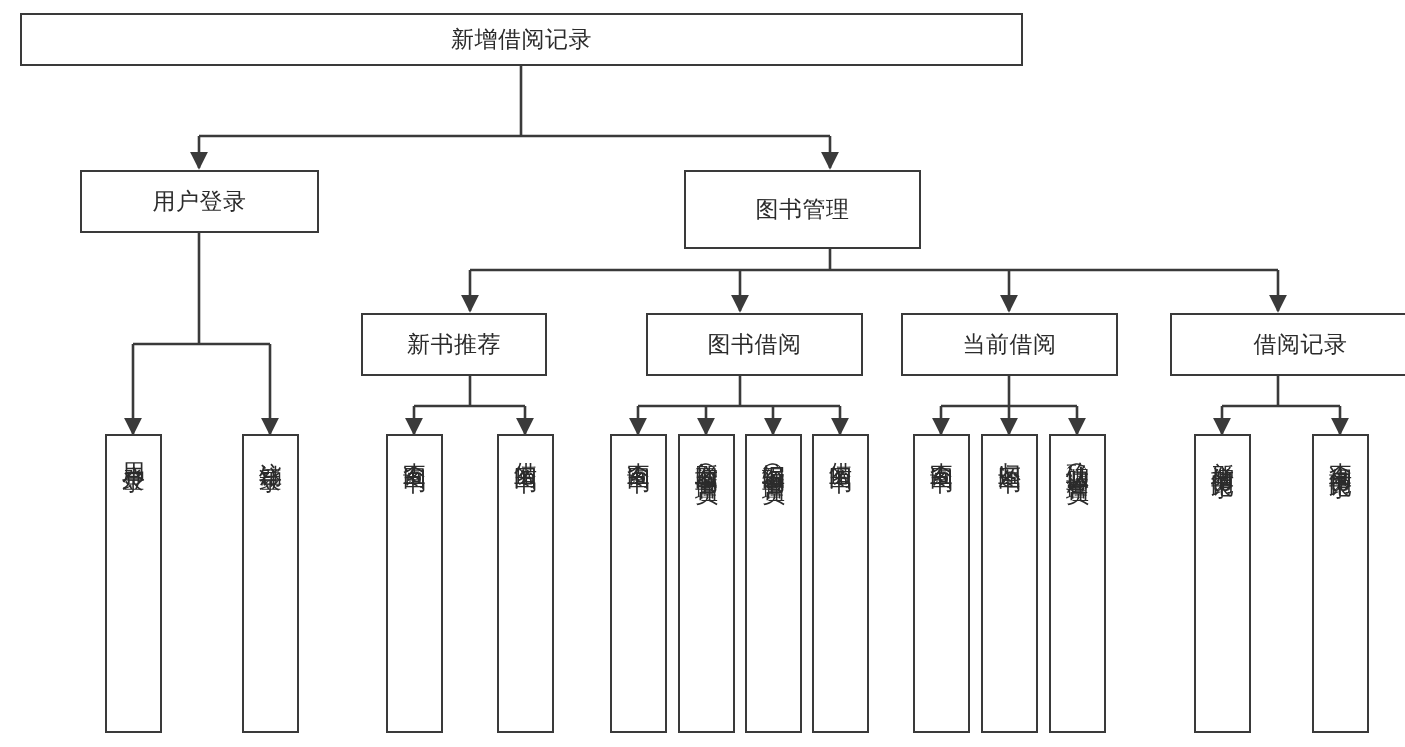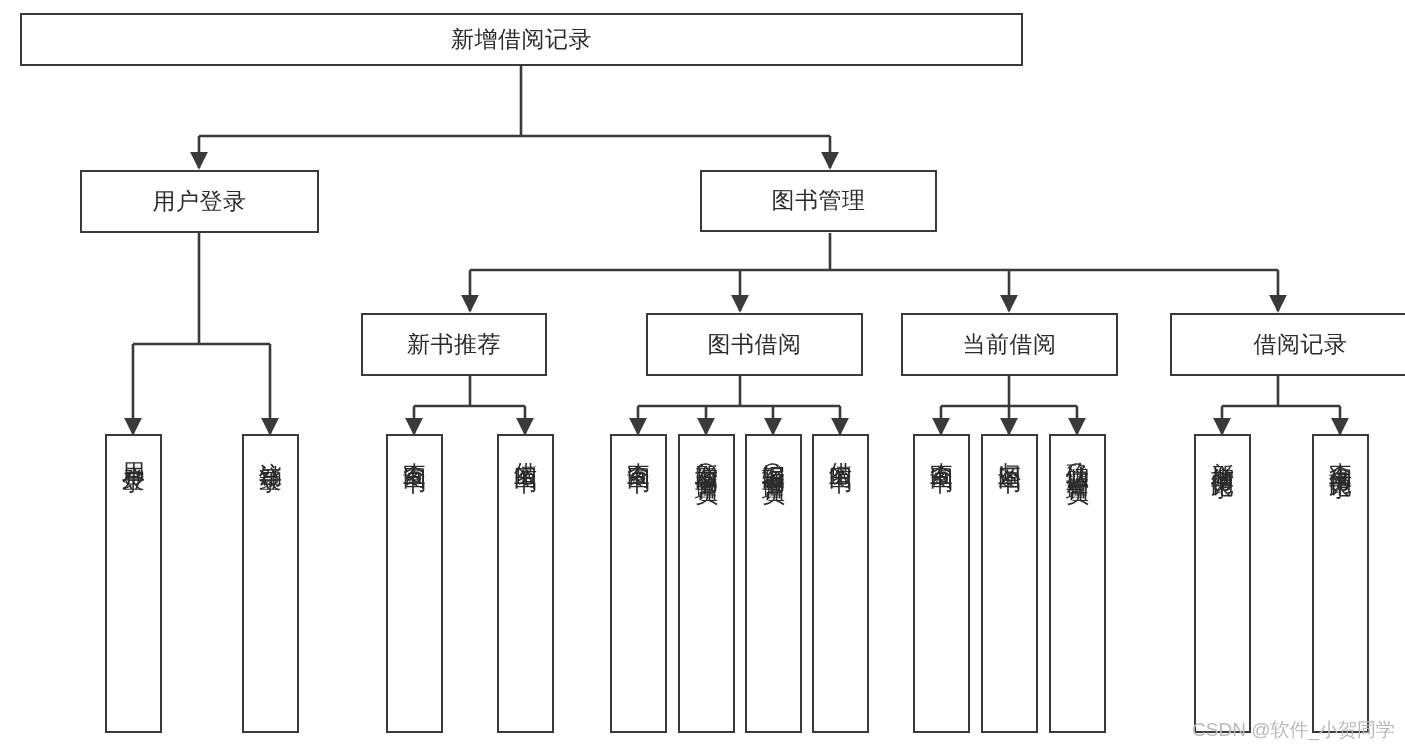--- a/index.html
+++ b/index.html
@@ -123,21 +123,21 @@
     </g>
   </svg>
 
   <div class="node horiz" style="left:20px; top:13px; width:1003px; height:53px;">
     <span class="lbl">新增借阅记录</span>
   </div>
 
   <div class="node horiz" style="left:80px; top:170px; width:239px; height:63px;">
     <span class="lbl">用户登录</span>
   </div>
-  <div class="node horiz" style="left:700px; top:170px; width:237px; height:62px;">
+  <div class="node horiz" style="left:684px; top:170px; width:237px; height:79px;">
     <span class="lbl">图书管理</span>
   </div>
 
   <div class="node horiz" style="left:361px; top:313px; width:186px; height:63px;">
     <span class="lbl">新书推荐</span>
   </div>
   <div class="node horiz" style="left:632px; top:313px; width:217px; height:63px;margin-left:14px;">
     <span class="lbl">图书借阅</span>
   </div>
   <div class="node horiz" style="left:901px; top:313px; width:217px; height:63px;">
@@ -184,14 +184,13 @@
     <span class="lbl">确认归还（管理员）</span>
   </div>
 
   <div class="node vert" style="left:1194px; top:434px; width:57px; height:299px;">
     <span class="lbl">新增借阅记录</span>
   </div>
   <div class="node vert" style="left:1312px; top:434px; width:57px; height:299px;">
     <span class="lbl">查询借阅记录</span>
   </div>
 
-  <div id="watermark">CSDN @软件_小贺同学</div>
 </div>
 
 </body></html>

